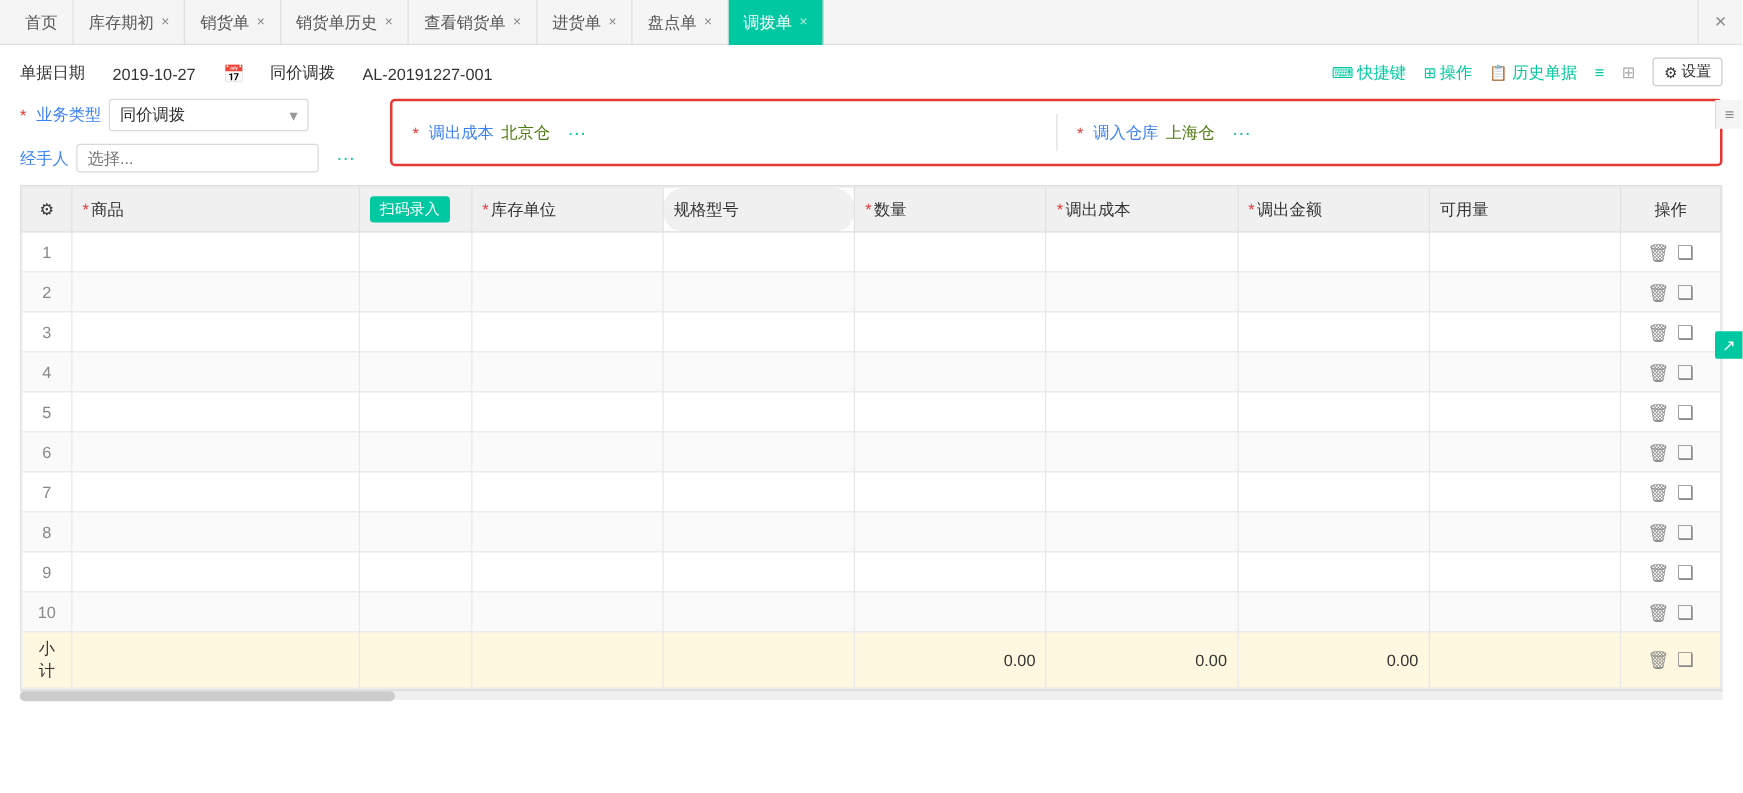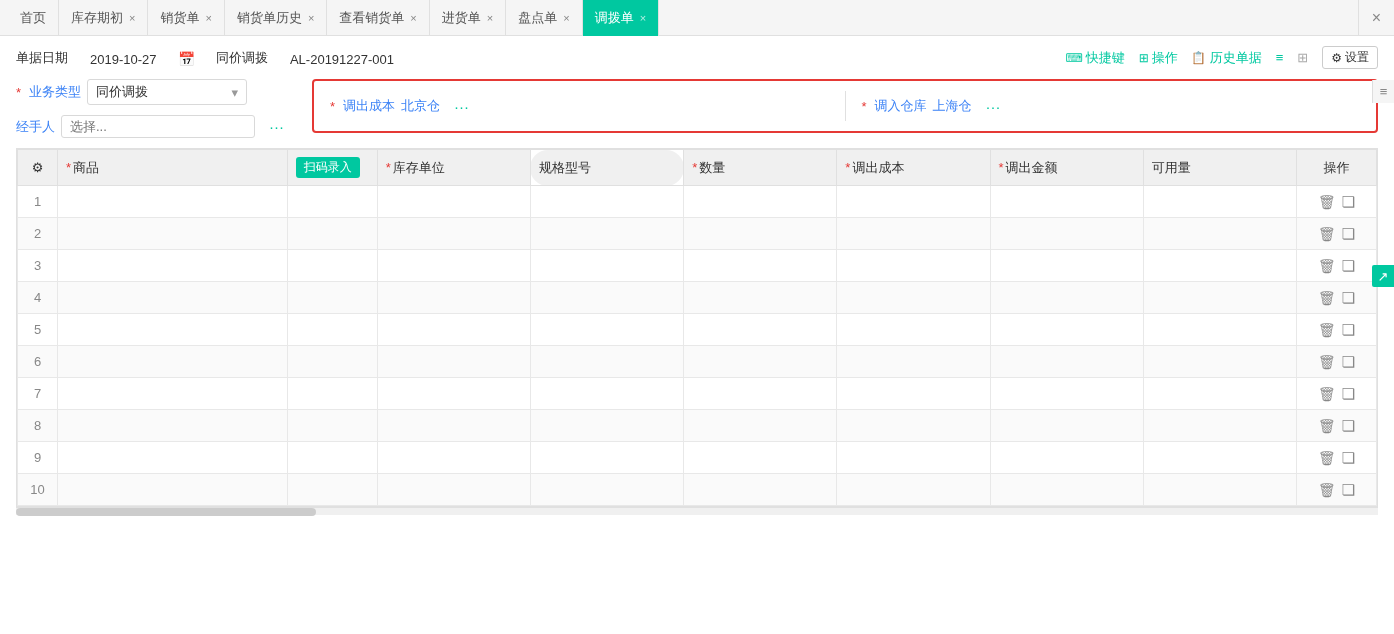--- a/index.html
+++ b/index.html
@@ -139,21 +139,21 @@
       font-size: 15px;
       padding: 0 8px;
     }
     .warehouse-field {
       display: flex;
       align-items: center;
       gap: 6px;
       flex: 1;
     }
     .warehouse-value {
-      color: #3b82f6;
+      color: #4d7c0f;
     }
     .warehouse-divider {
       width: 1px;
       height: 30px;
       background: #e0e0e0;
       margin: 0 16px;
     }
     .chooser-input {
       border: none;
       color: #aaa;
@@ -505,20 +505,32 @@
             <td style="min-width: 120px;"></td>
             <td></td>
             <td></td>
             <td></td>
             <td></td>
             <td></td>
             <td></td>
             <td style="flex: 1 1 0%;"></td>
             <td class="ops"><span class="op-icon">🗑</span><span class="op-icon" style="font-size: 15px;">❏</span></td>
           </tr>
+          <tr class="subtotal">
+            <td class="row-num" style="color: rgb(51, 51, 51);">小计</td>
+            <td style="min-width: 120px;"></td>
+            <td></td>
+            <td></td>
+            <td></td>
+            <td style="text-align: right;">0.00</td>
+            <td style="text-align: right;">0.00</td>
+            <td style="text-align: right;">0.00</td>
+            <td style="flex: 1 1 0%;"></td>
+            <td class="ops"><span class="op-icon">🗑</span><span class="op-icon" style="font-size: 15px;">❏</span></td>
+          </tr>
         </tbody>
     </table>
   </div>
 
   <div class="scroll-bar-area">
     <div class="scroll-thumb"></div>
   </div>
 
 </div>
 

